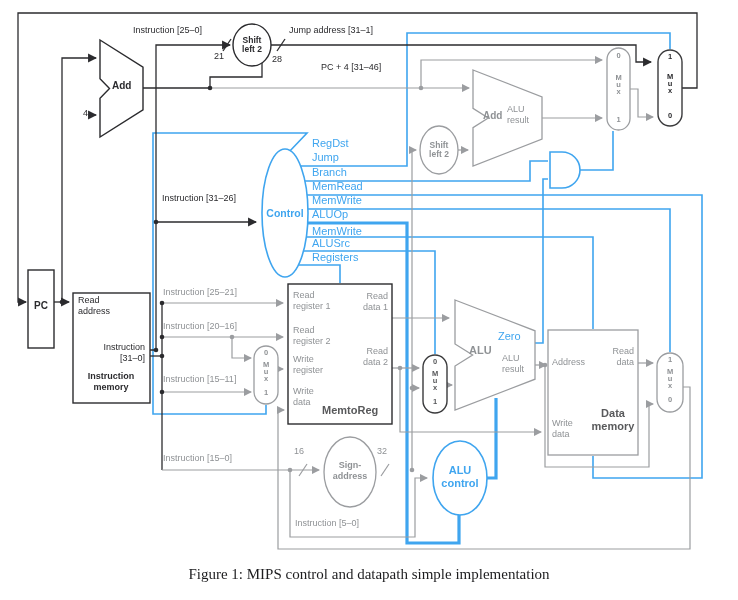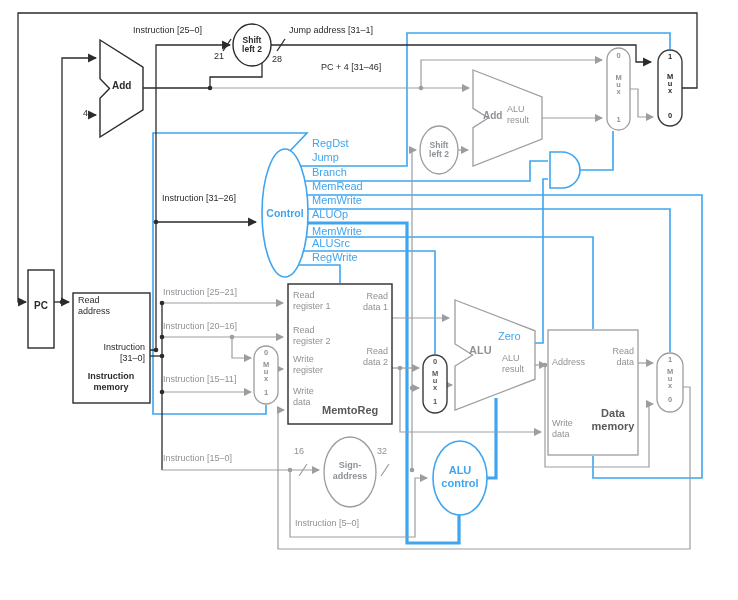--- a/index.html
+++ b/index.html
@@ -148,21 +148,21 @@
 left 2</span>
 
 <span class="lbl bl f95" style="left:312px;top:137px">RegDst</span>
 <span class="lbl bl f95" style="left:312px;top:151px">Jump</span>
 <span class="lbl bl f95" style="left:312px;top:166px">Branch</span>
 <span class="lbl bl f95" style="left:312px;top:180px">MemRead</span>
 <span class="lbl bl f95" style="left:312px;top:194px">MemWrite</span>
 <span class="lbl bl f95" style="left:312px;top:208px">ALUOp</span>
 <span class="lbl bl f95" style="left:312px;top:225px">MemWrite</span>
 <span class="lbl bl f95" style="left:312px;top:237px">ALUSrc</span>
-<span class="lbl bl f95" style="left:312px;top:251px">RegWrite</span>
+<span class="lbl bl f95" style="left:312px;top:251px">Registers</span>
 
 <span class="lbl k" style="left:162px;top:193px">Instruction [31–26]</span>
 <span class="lbl bl bd f105 c" style="left:285px;top:213px">Control</span>
 
 <span class="lbl k bd f10 c" style="left:41px;top:306px">PC</span>
 <span class="lbl k" style="left:78px;top:295px">Read
 address</span>
 <span class="lbl k r" style="left:79px;top:342px;width:66px">Instruction
 [31–0]</span>
 <span class="lbl k bd ctn" style="left:74px;top:371px;width:74px">Instruction
@@ -231,14 +231,15 @@
 u
 x</span>
 <span class="lbl g bd f75 ctn" style="left:607px;top:116px;width:23px">1</span>
 
 <span class="lbl k bd f75 ctn" style="left:658px;top:53px;width:24px">1</span>
 <span class="lbl k bd f75 ctn" style="left:658px;top:73px;width:24px">M
 u
 x</span>
 <span class="lbl k bd f75 ctn" style="left:658px;top:112px;width:24px">0</span>
 
+<div class="caption">Figure 1: MIPS control and datapath simple implementation</div>
 
 </div>
 
 </body></html>

